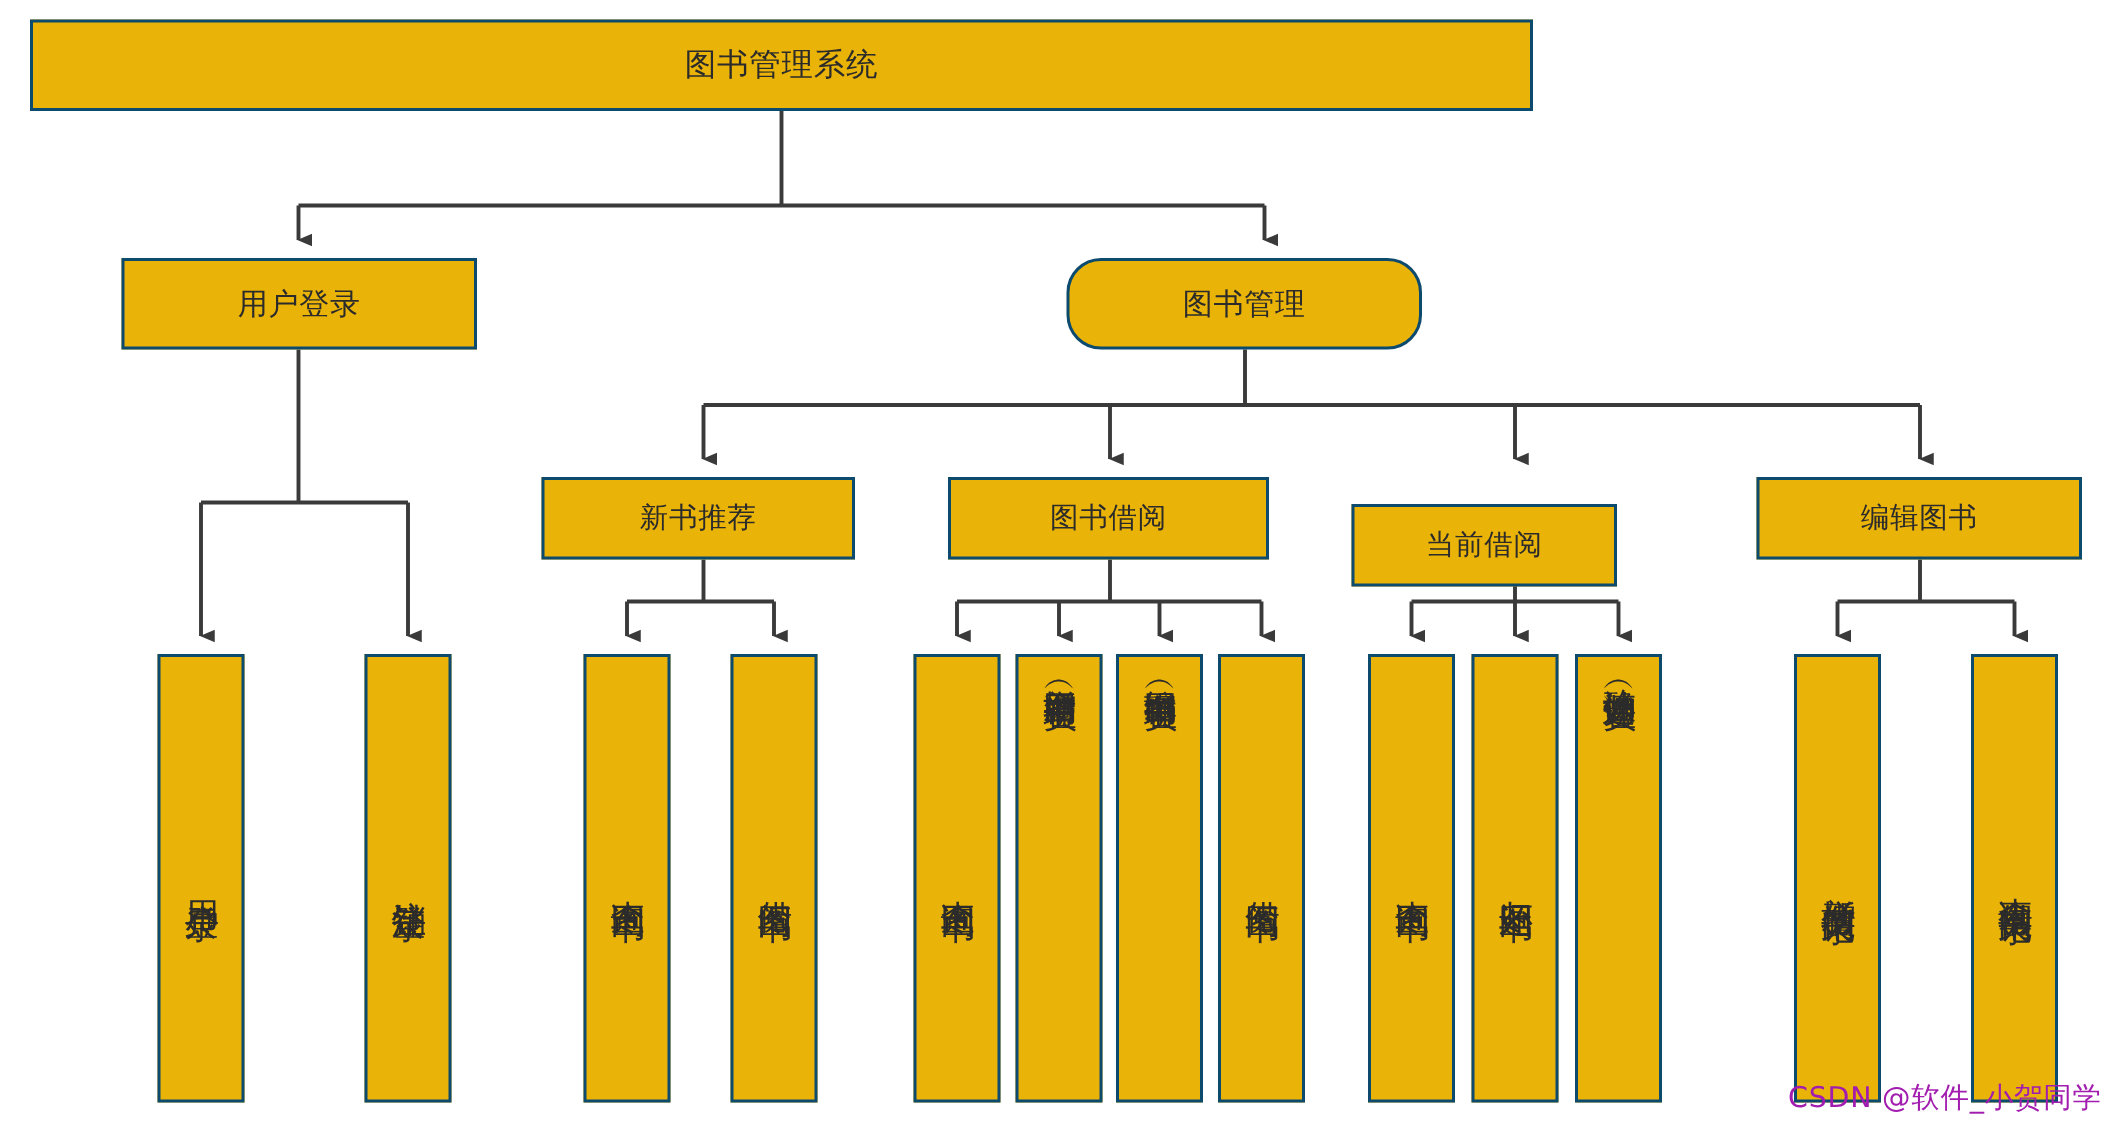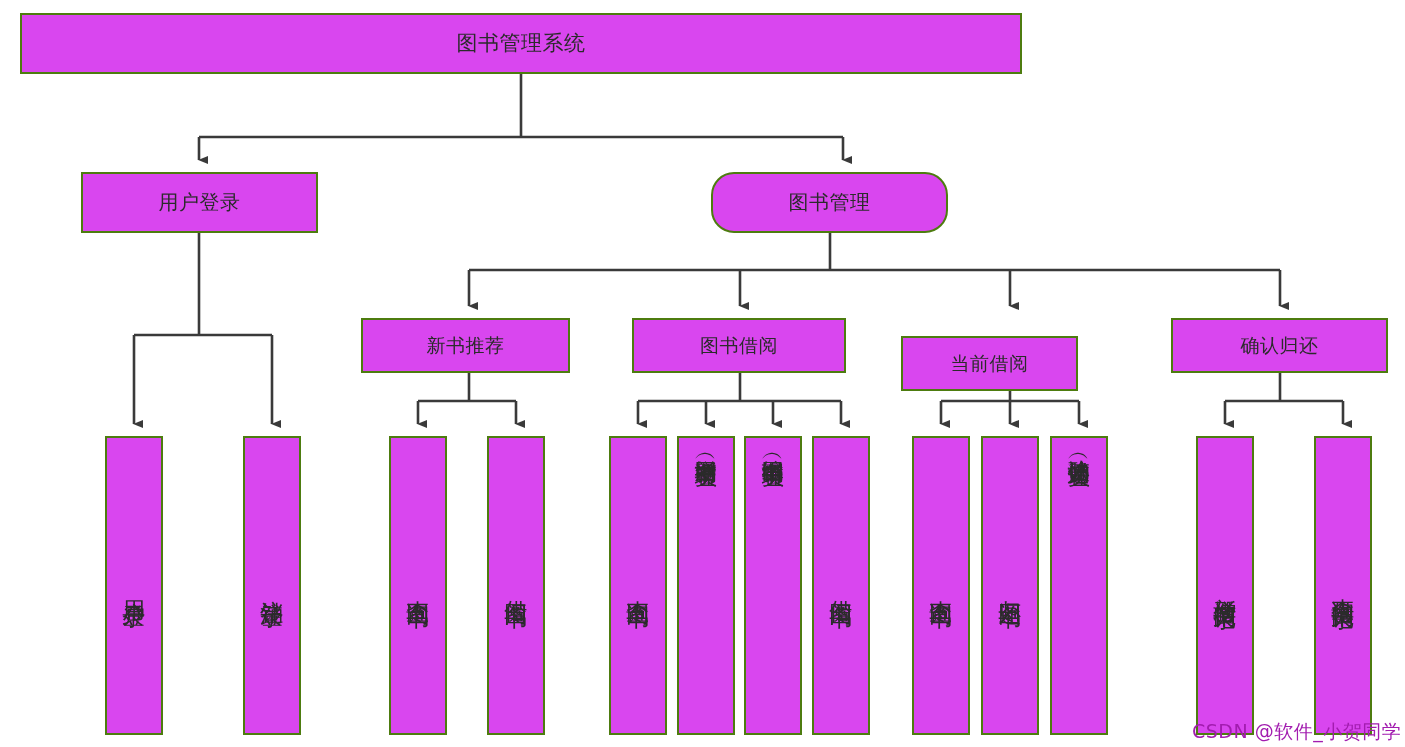--- a/index.html
+++ b/index.html
@@ -21,22 +21,22 @@
   #edge-layer {
     position: absolute;
     left: 0; top: 0;
     width: 1405px;
     height: 747px;
     pointer-events: none;
   }
   .node {
     position: absolute;
     box-sizing: border-box;
-    background: #d946ef;
-    border: 2px solid #4d7c0f;
+    background: #eab308;
+    border: 2px solid #0c4a6e;
     display: flex;
     align-items: center;
     justify-content: center;
     color: #2b2b2b;
   }
   .node .label {
     display: block;
     text-align: center;
     line-height: 1.18;
     letter-spacing: 0.5px;
@@ -145,21 +145,21 @@
   <div class="node node-l2" style="left:361px; top:318px; width:209px; height:55px;">
     <span class="label">新书推荐</span>
   </div>
   <div class="node node-l2" style="left:632px; top:318px; width:214px; height:55px;">
     <span class="label">图书借阅</span>
   </div>
   <div class="node node-l2" style="left:901px; top:318px; width:177px; height:55px;margin-top:18px;">
     <span class="label">当前借阅</span>
   </div>
   <div class="node node-l2" style="left:1171px; top:318px; width:217px; height:55px;">
-    <span class="label">确认归还</span>
+    <span class="label">编辑图书</span>
   </div>
 
   <div class="node node-leaf center-text" style="left:105px; top:436px; width:58px; height:299px;">
     <span class="label">用户登录</span>
   </div>
   <div class="node node-leaf center-text" style="left:243px; top:436px; width:58px; height:299px;">
     <span class="label">注销登录</span>
   </div>
 
   <div class="node node-leaf center-text" style="left:389px; top:436px; width:58px; height:299px;">

